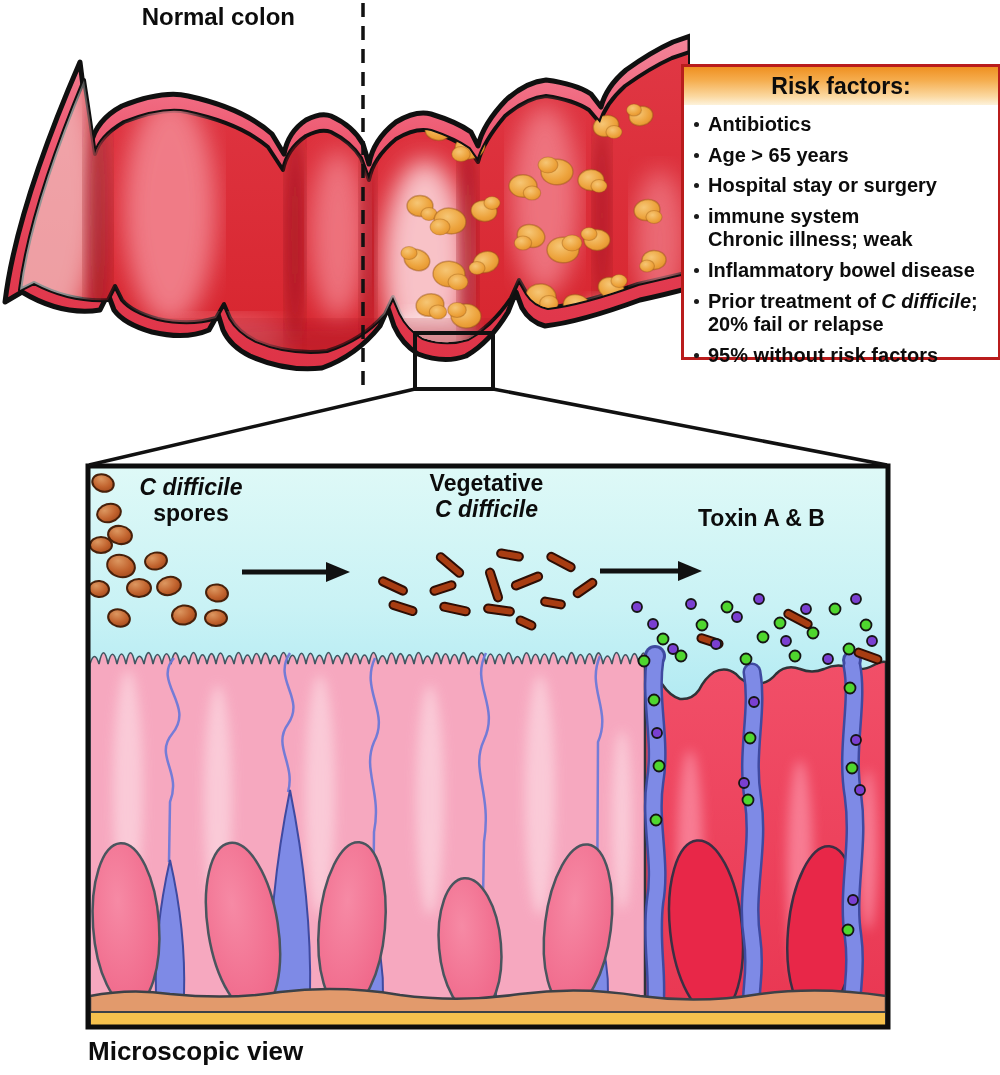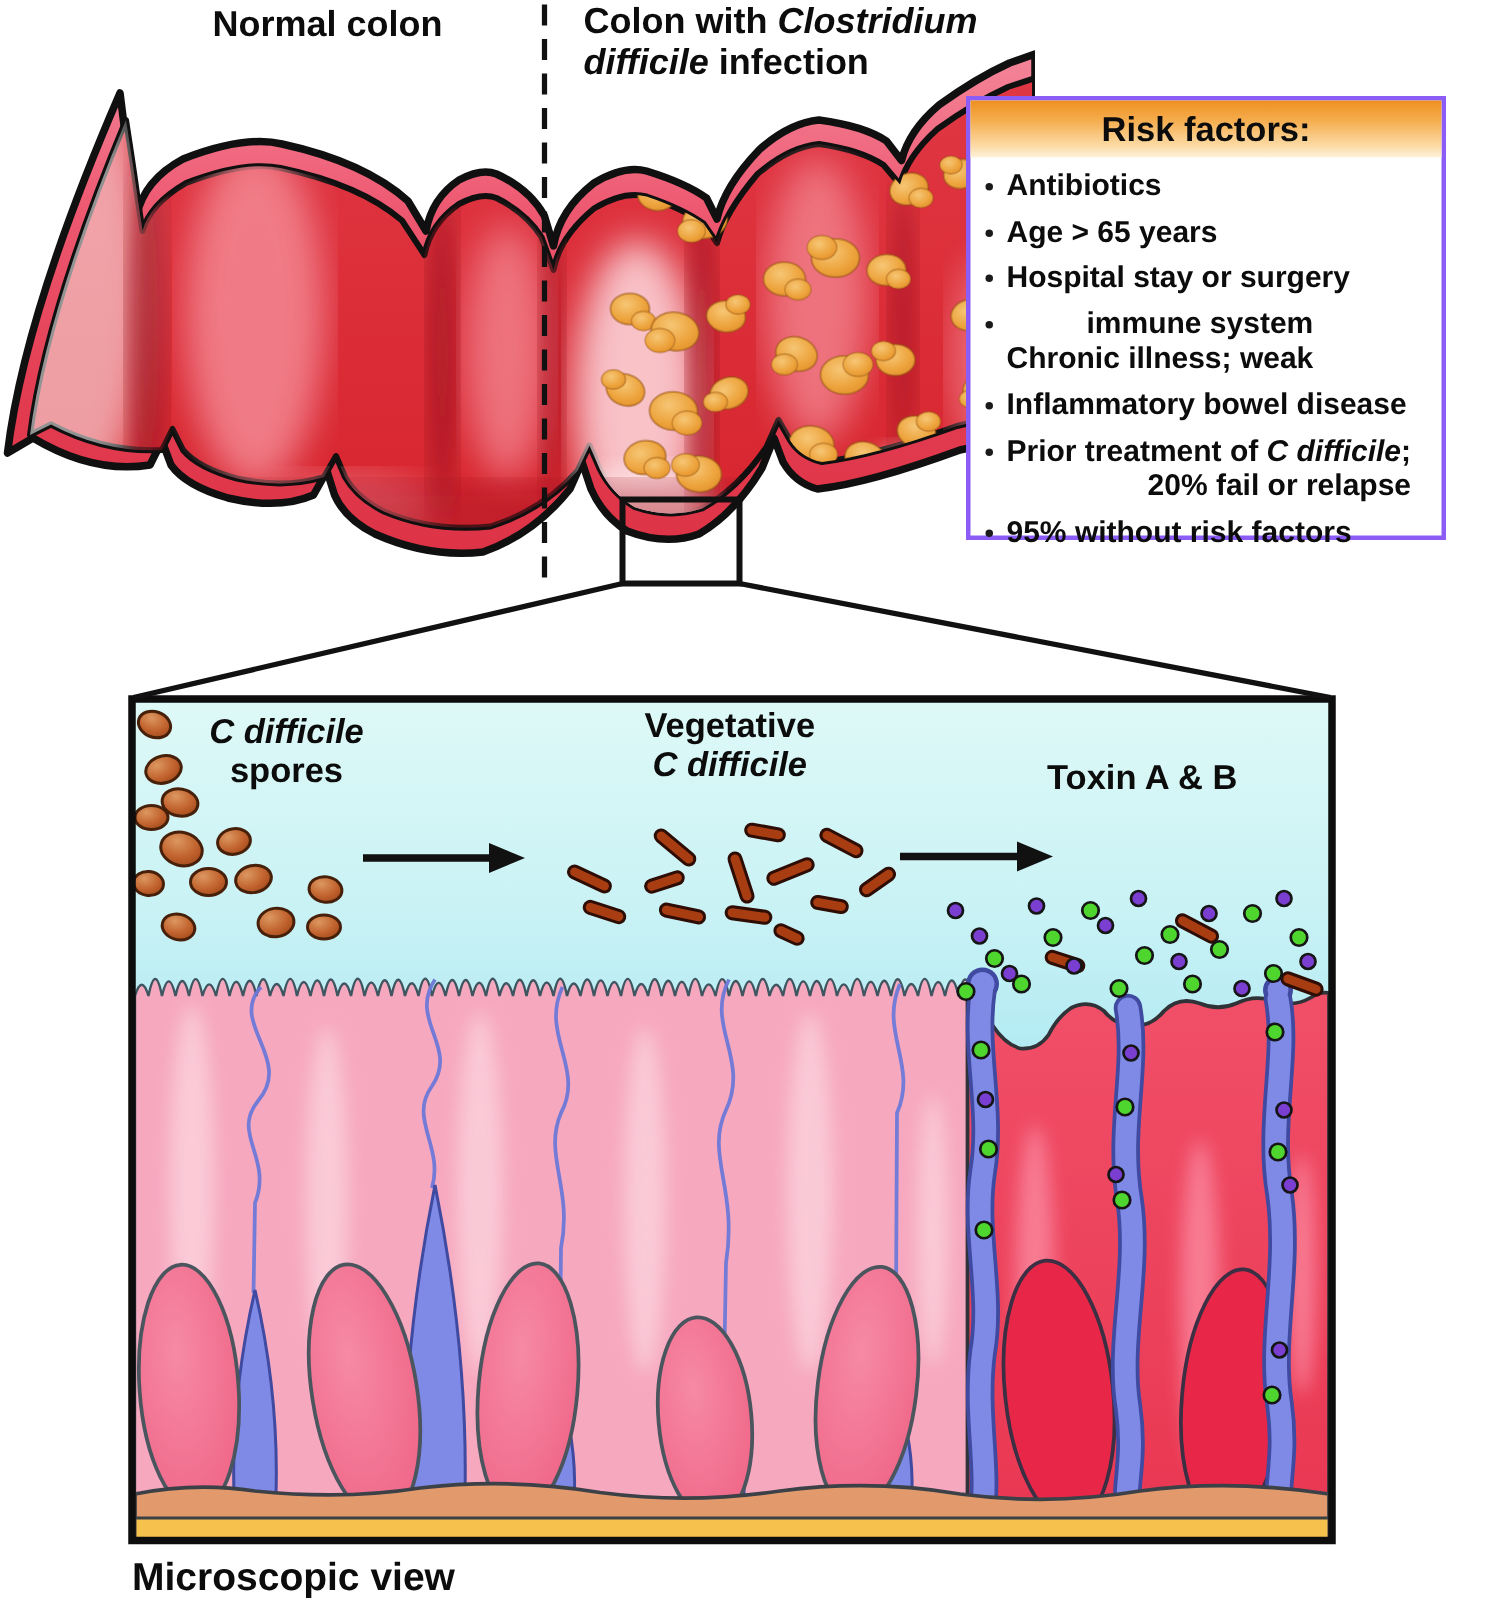--- a/index.html
+++ b/index.html
@@ -4,48 +4,44 @@
 <style>
   html,body{margin:0;padding:0;background:#fff;}
   #page{position:relative;width:1000px;height:1075px;background:#fff;overflow:hidden;
         font-family:"Liberation Sans",sans-serif;color:#0c0c0c;}
   .abs{position:absolute;}
   .ttl{font-weight:bold;font-size:24px;line-height:1.12;letter-spacing:0;}
   .nowrap div{white-space:nowrap;}
   .ctr{text-align:center;}
   svg{display:block;}
   
-  #riskbox{left:644px;top:64px;width:320px;height:296px;border:3px solid #8b5cf6;
+  #riskbox{left:681px;top:64px;width:320px;height:296px;border:3px solid #b91c1c;
            background:#fff;box-sizing:border-box;z-index:6;}
   #riskhead{height:38px;display:flex;align-items:center;justify-content:center;
             font-weight:bold;font-size:23px;
             background:linear-gradient(180deg,#ef9021 0%,#f5ad4e 35%,#fbd9a2 78%,#fdf2da 100%);}
   #risklist{padding:8px 6px 4px 10px;}
   .ri{display:flex;margin-bottom:7px;}
   .blt{flex:0 0 auto;width:5px;height:5px;border-radius:50%;background:#1a1a1a;
        margin:9px 9px 0 0;}
   .rt{font-weight:bold;font-size:20px;line-height:1.18;}
-  .rt div{white-space:nowrap;text-align:right;}
+  .rt div{white-space:nowrap;}
   .rt i{font-style:italic;}
   
   .mlabel{font-weight:bold;font-size:23px;line-height:1.15;z-index:7;}
   #caption{left:88px;top:1036px;font-weight:bold;font-size:26px;z-index:7;}
   #title-normal{left:55px;top:4px;width:240px;z-index:7;text-align:right;}
   #title-infected{left:389px;top:2px;width:290px;z-index:7;text-align:left;}
 </style>
 </head>
 <body>
 
 <div id="page">
 
   <div class="abs ttl ctr" id="title-normal">Normal colon</div>
-  <div class="abs ttl nowrap" id="title-infected">
-    <div><span>Colon with </span><i>Clostridium</i></div>
-    <div><i>difficile</i><span> infection</span></div>
-  </div>
 
   <svg class="abs" style="left:0;top:30px;z-index:1" width="690" height="370" viewBox="0 -20 690 370">
     <defs>
       <linearGradient id="rimGrad" x1="0" y1="0" x2="0" y2="1">
         <stop offset="0" stop-color="#f4869a"></stop>
           <stop offset="0.3" stop-color="#ee5a72"></stop>
         <stop offset="0.7" stop-color="#e23b50"></stop>
           <stop offset="1" stop-color="#de3346"></stop>
       </linearGradient>
       <linearGradient id="bodyGrad" x1="0" y1="0" x2="0" y2="1">

